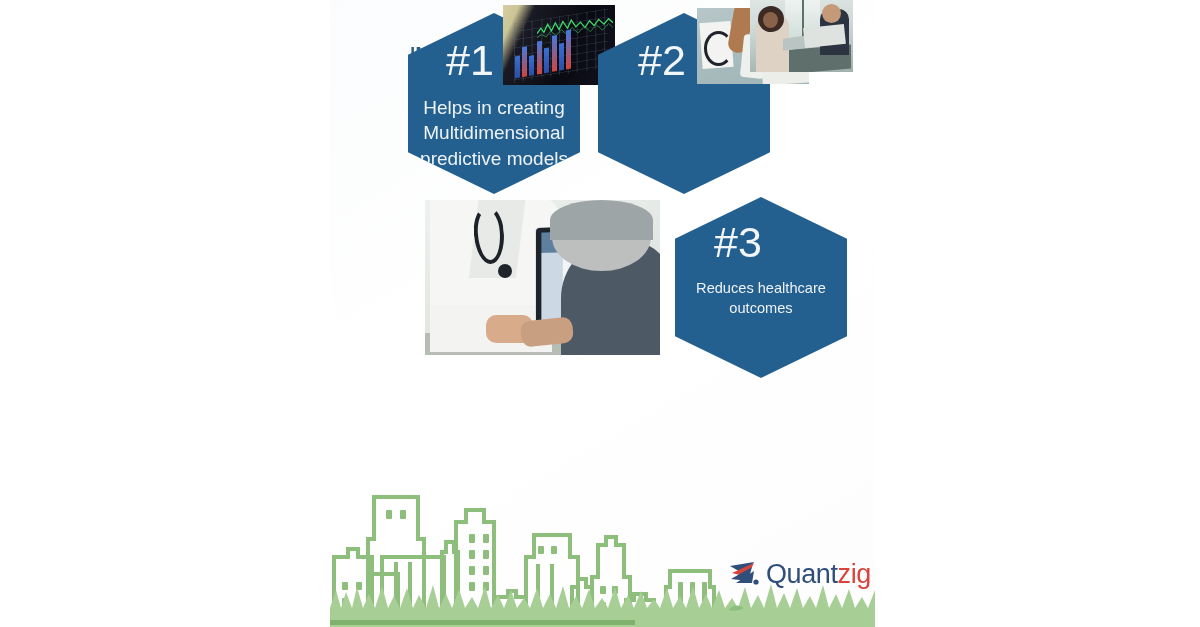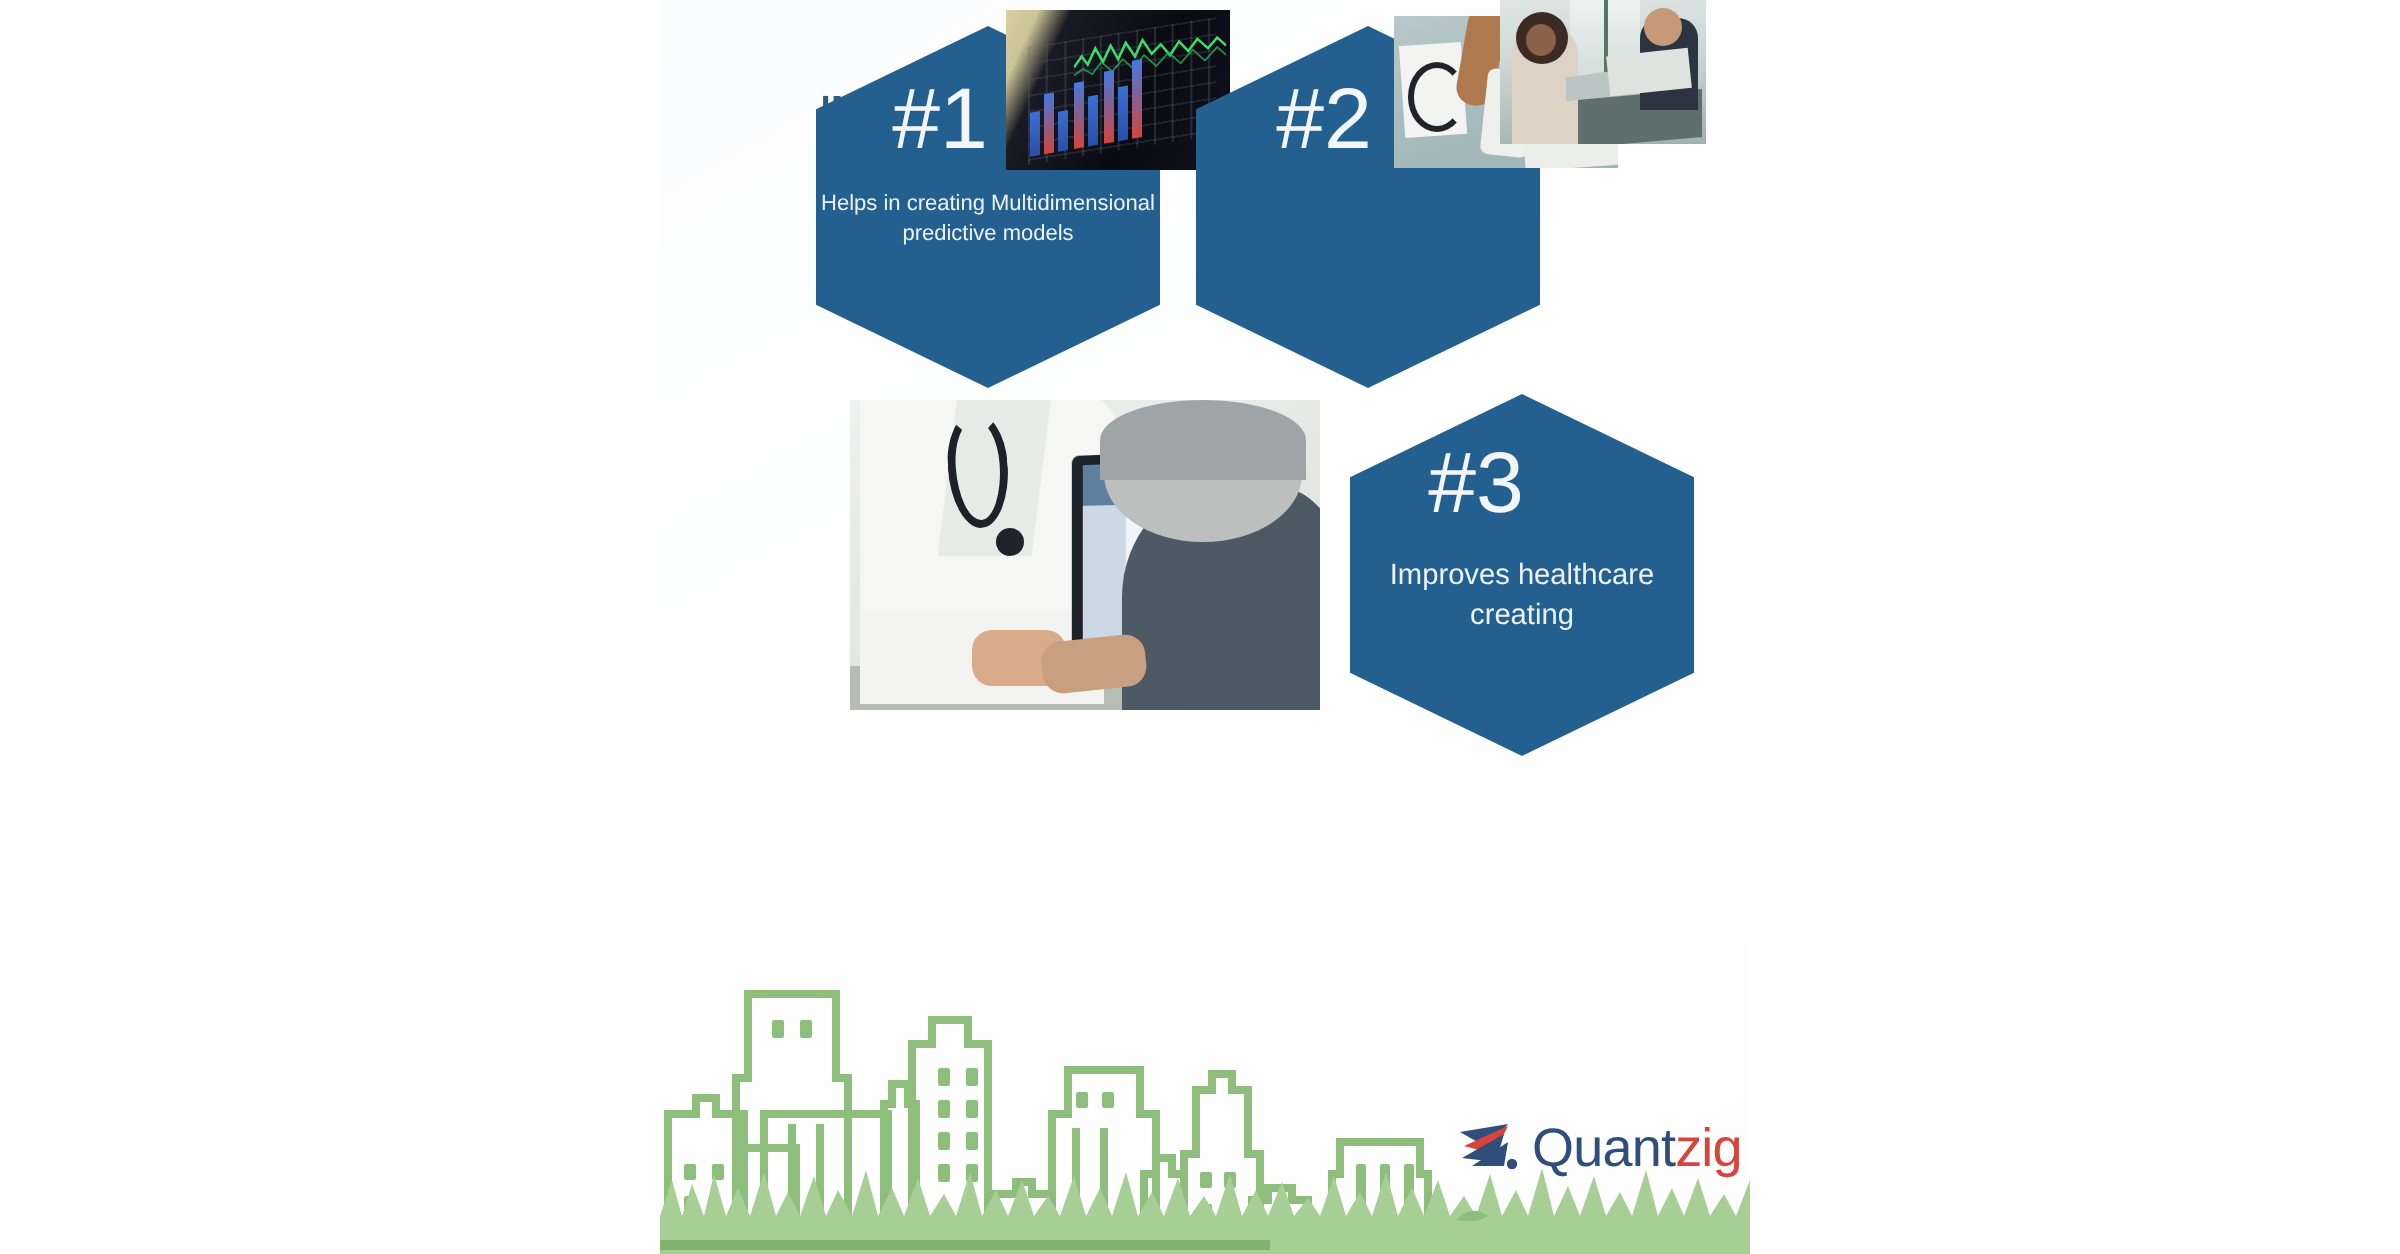--- a/index.html
+++ b/index.html
@@ -55,21 +55,21 @@
     position: absolute;
     left: 0; width: 100%;
     text-align: center;
     color: #edf2f6;
     line-height: 1.34;
   }
 
   
   #hex1 { left: 78px; top: 13px; width: 172px; height: 181px; }
   #hex1 .hex-num { top: 26px; font-size: 43px; text-indent: -48px; }
-  #hex1 .hex-txt { top: 82px; font-size: 11px; }
+  #hex1 .hex-txt { top: 82px; font-size: 19px; }
 
   
   #hex2 { left: 268px; top: 13px; width: 172px; height: 181px; }
   #hex2 .hex-num { top: 26px; font-size: 43px; text-indent: -44px; }
   #hex2 .hex-txt { top: 90px; font-size: 14.6px; }
 
   
   #hex3 { left: 345px; top: 197px; width: 172px; height: 181px; }
   #hex3 .hex-num { top: 24px; font-size: 43px; text-indent: -46px; }
   #hex3 .hex-txt { top: 82px; font-size: 14.6px; }
@@ -210,21 +210,21 @@
       <div class="armA"></div>
       <div class="armB"></div>
       <div class="scrub"></div>
       <div class="cuff"></div>
       <div class="gauge"></div>
       <div class="coat"></div>
     </div>
 
     <div class="hex" id="hex3">
       <div class="hex-num">#3</div>
-      <div class="hex-txt">Improves healthcare creating</div>
+      <div class="hex-txt">Reduces healthcare outcomes</div>
     </div>
 
     <div class="photo" id="photo3">
       <div class="bg"></div>
       <div class="win"></div>
       <div class="frame"></div>
       <div class="table"></div>
       <div class="woman"></div>
       <div class="wHead"></div>
       <div class="wFace"></div>

